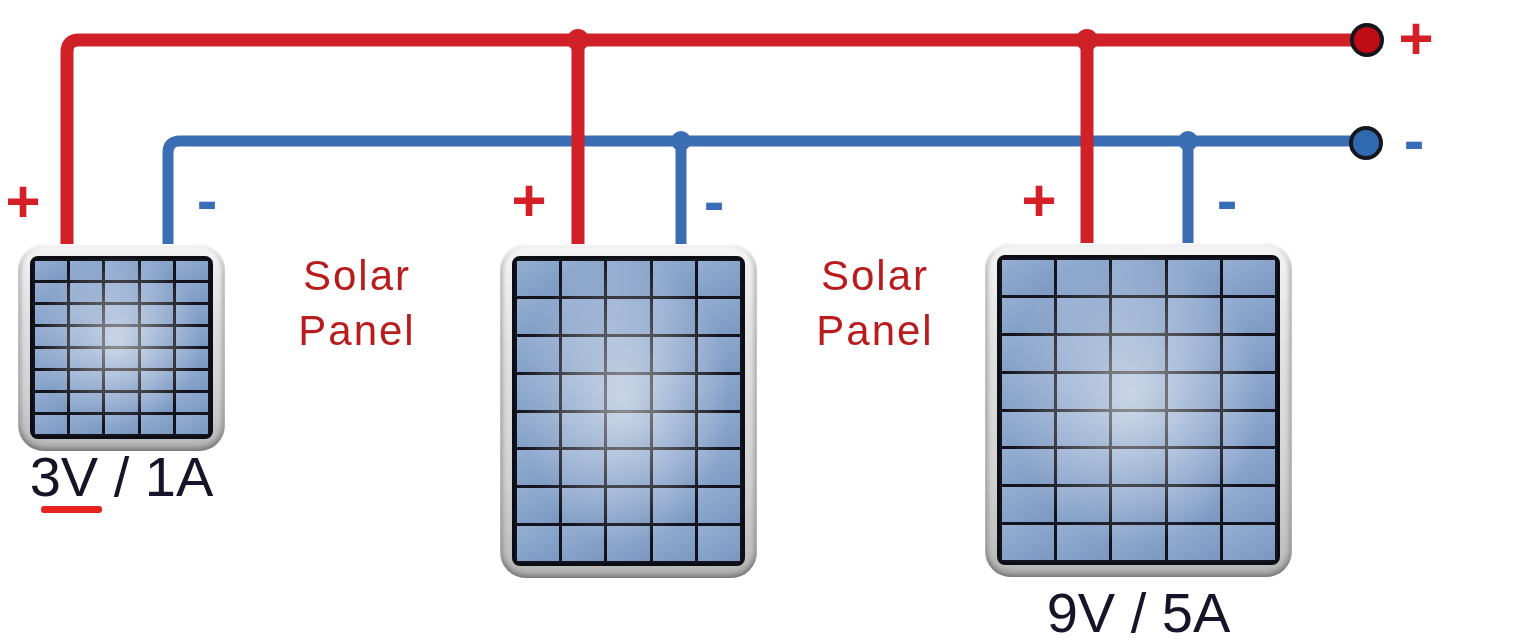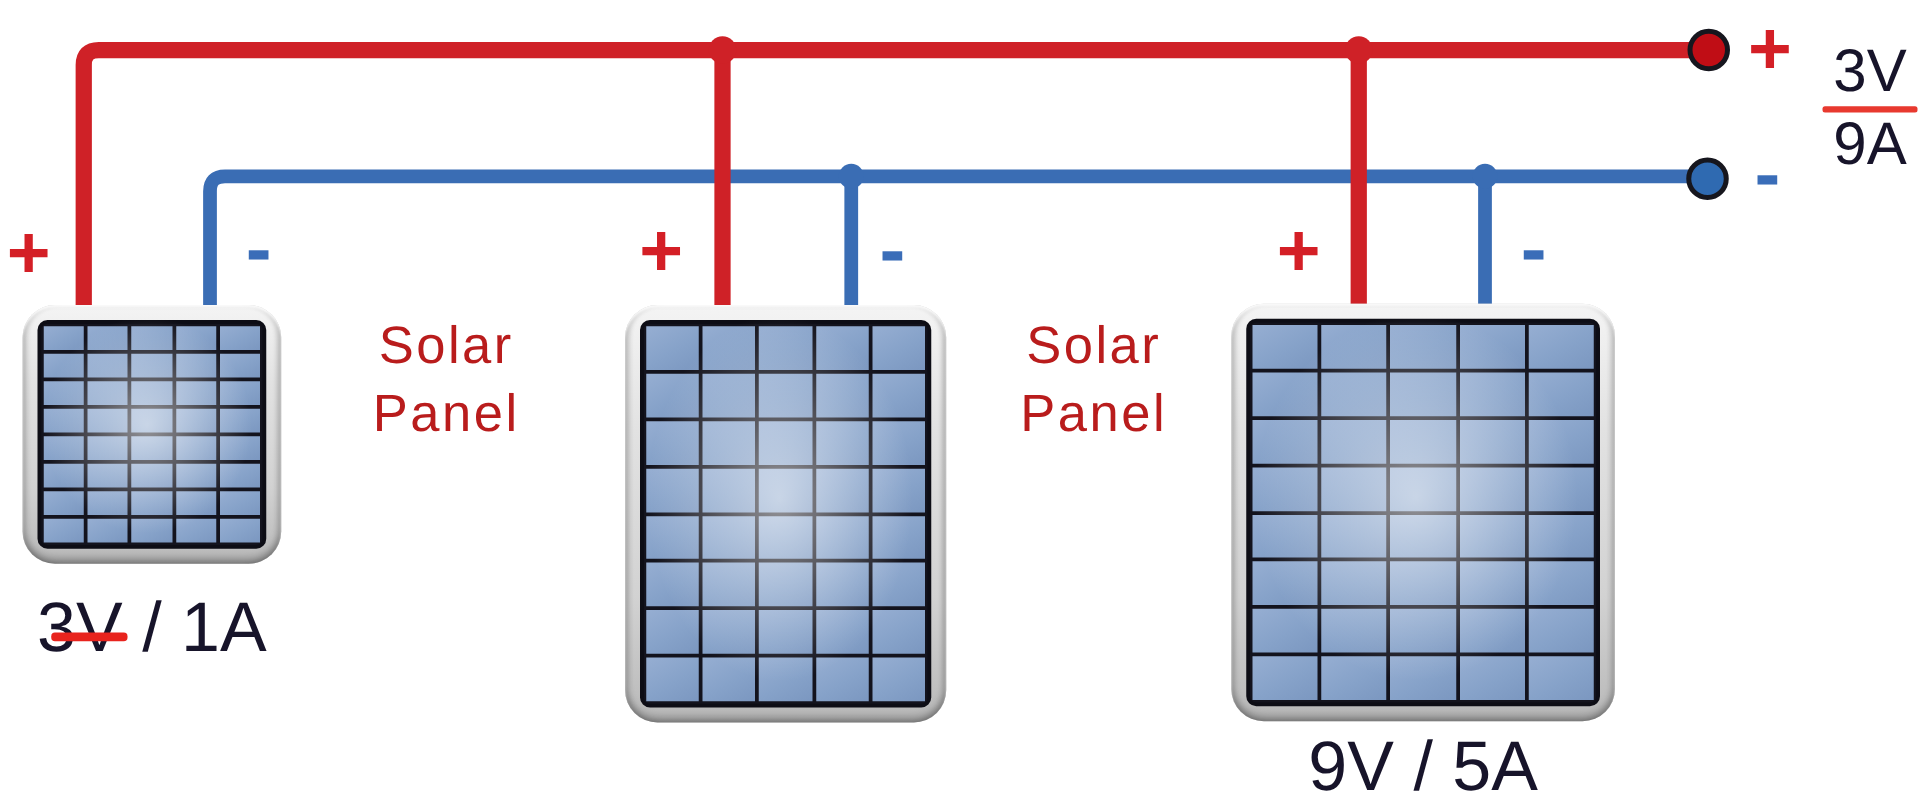--- a/index.html
+++ b/index.html
@@ -41,21 +41,21 @@
   #p3-minus{left:1203px;top:172px;}
   #out-plus {left:1392px;top:11px;}
   #out-minus{left:1390px;top:112px;}
   .caption{
     position:absolute;z-index:4;width:160px;text-align:center;
     font-size:42px;line-height:55px;letter-spacing:2px;color:#b91c1c;
   }
   #caption-1{left:277px;top:248px;}
   #caption-2{left:795px;top:248px;}
   .rating{position:absolute;z-index:4;text-align:center;font-size:56px;color:#17142a;}
-  #rating-1{left:18px; width:207px;top:469px;}
+  #rating-1{left:18px; width:207px;top:444px;}
   #rating-2{left:500px;width:257px;top:578px;}
   #rating-3{left:985px;width:307px;top:580px;}
   .underline{position:absolute;z-index:4;left:41px;top:506px;width:61px;height:7px;
     background:#e8231d;border-radius:3px;}
   .output-rating{position:absolute;z-index:4;left:1458px;top:34px;width:76px;text-align:center;
     font-size:48px;line-height:48px;color:#17142a;}
   .fraction-bar{height:5px;background:#e8392f;border-radius:2px;margin:3px 0 2px 0;}
 </style>
 </head>
 <body>
@@ -240,19 +240,14 @@
   </div>
   <div class="caption" id="caption-2">
     <div>Solar</div>
     <div>Panel</div>
   </div>
 
   <div class="rating" id="rating-1">3V / 1A</div>
   <div class="underline"></div>
   <div class="rating" id="rating-3">9V / 5A</div>
 
-  <div class="output-rating">
-    <div>3V</div>
-    <div class="fraction-bar"></div>
-    <div>9A</div>
-  </div>
 
 </div>
 
 </body></html>

